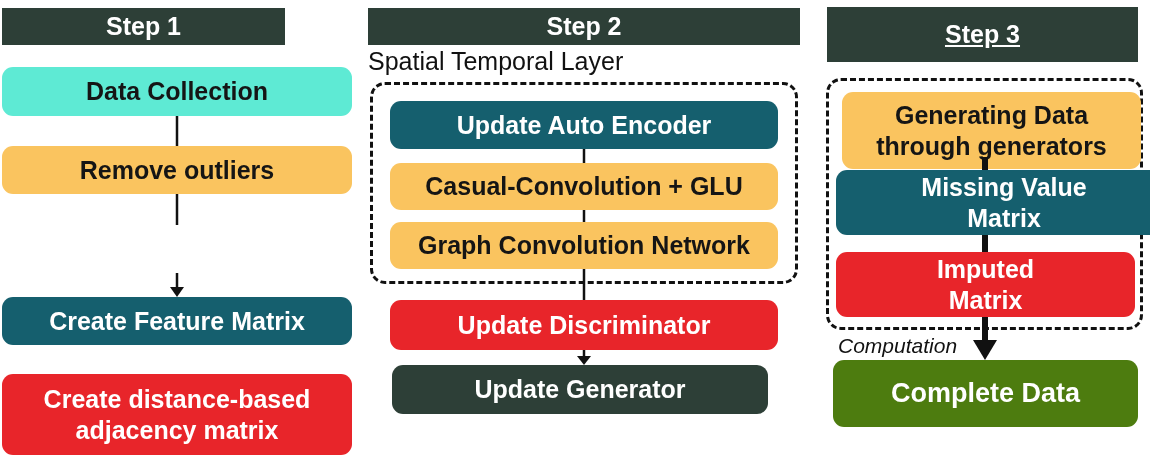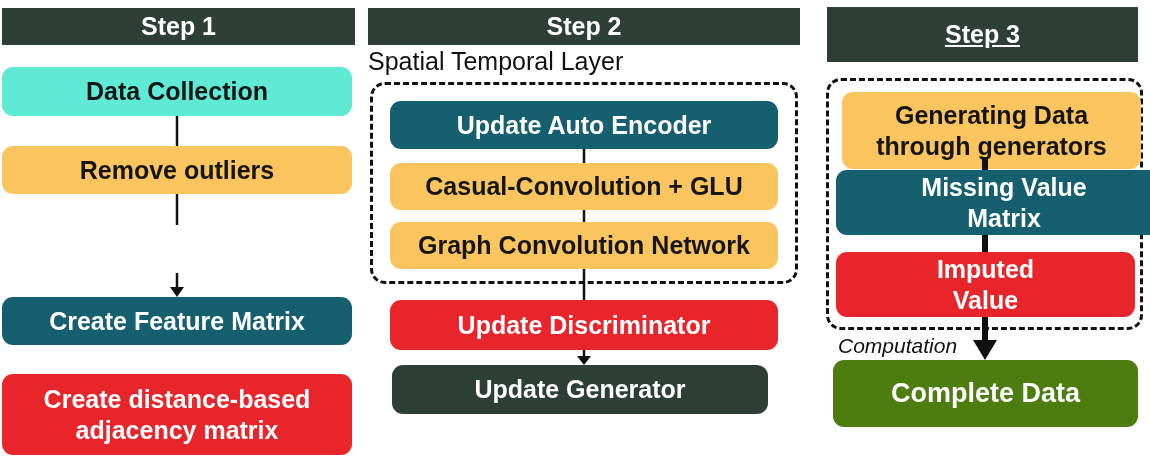--- a/index.html
+++ b/index.html
@@ -25,21 +25,21 @@
   .txt-light{color:#ffffff;}
   .dashbox{
     position:absolute;border:3px dashed #111;border-radius:15px;
     box-sizing:border-box;z-index:1;background:transparent;
   }
   .floatlabel{
     position:absolute;color:#111;font-weight:400;z-index:2;white-space:nowrap;
   }
 
   
-  .s1-header{left:2px;top:8px;width:353px;height:37px;}
+  .s1-header{left:2px;top:8px;width:283px;height:37px;}
   .s1-b1{left:2px;top:67px;width:350px;height:49px;}
   .s1-b2{left:2px;top:146px;width:350px;height:48px;}
   .s1-b3{left:2px;top:225px;width:350px;height:48px;}
   .s1-b4{left:2px;top:297px;width:350px;height:48px;}
   .s1-b5{left:2px;top:374px;width:350px;height:81px;}
 
   
   .s2-header{left:368px;top:8px;width:432px;height:37px;}
   .s2-label{left:368px;top:47px;font-size:25px;}
   .s2-dash{left:370px;top:82px;width:428px;height:202px;}
@@ -104,19 +104,19 @@
 
   <div class="hdr s3-header" style="background-color: rgb(45, 63, 55); text-decoration: underline;">Step 3</div>
 
   <div class="dashbox s3-dash"></div>
 
   <div class="node txt-dark s3-b1" style="background-color: rgb(250, 196, 95);">Generating Data
 through generators</div>
   <div class="node txt-light s3-b2" style="background-color: rgb(21, 95, 110);">Missing Value
 Matrix</div>
   <div class="node txt-light s3-b3" style="background-color: rgb(232, 37, 42);">Imputed
-Value</div>
+Matrix</div>
 
   <div class="floatlabel s3-label">Computation</div>
 
   <div class="node txt-light s3-final" style="background-color: #4d7c0f;">Complete Data</div>
 
 </div>
 
 </body></html>

